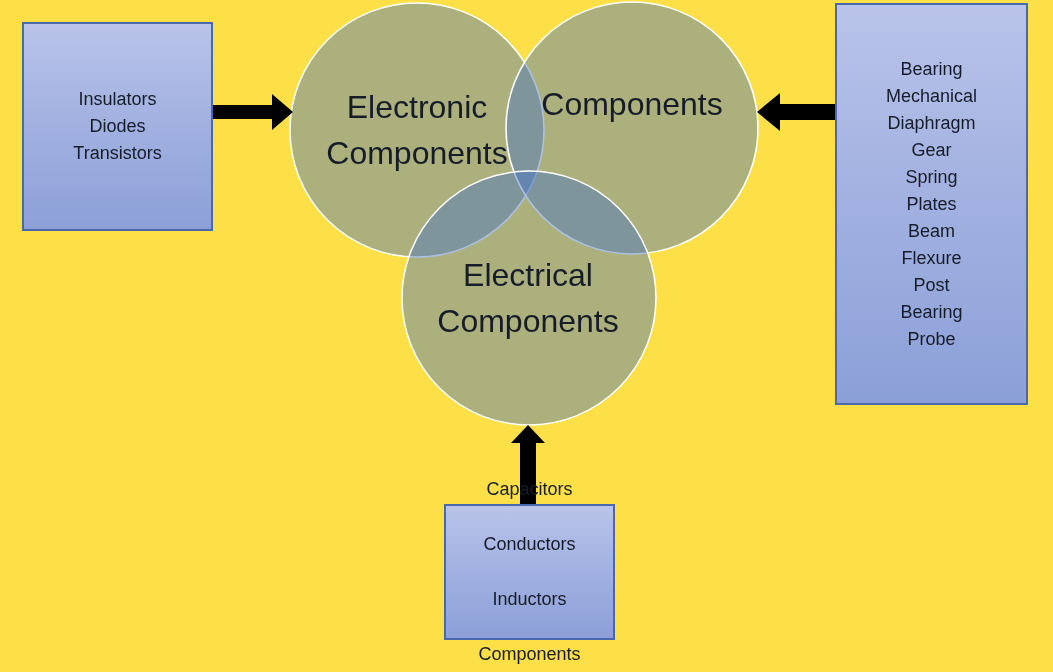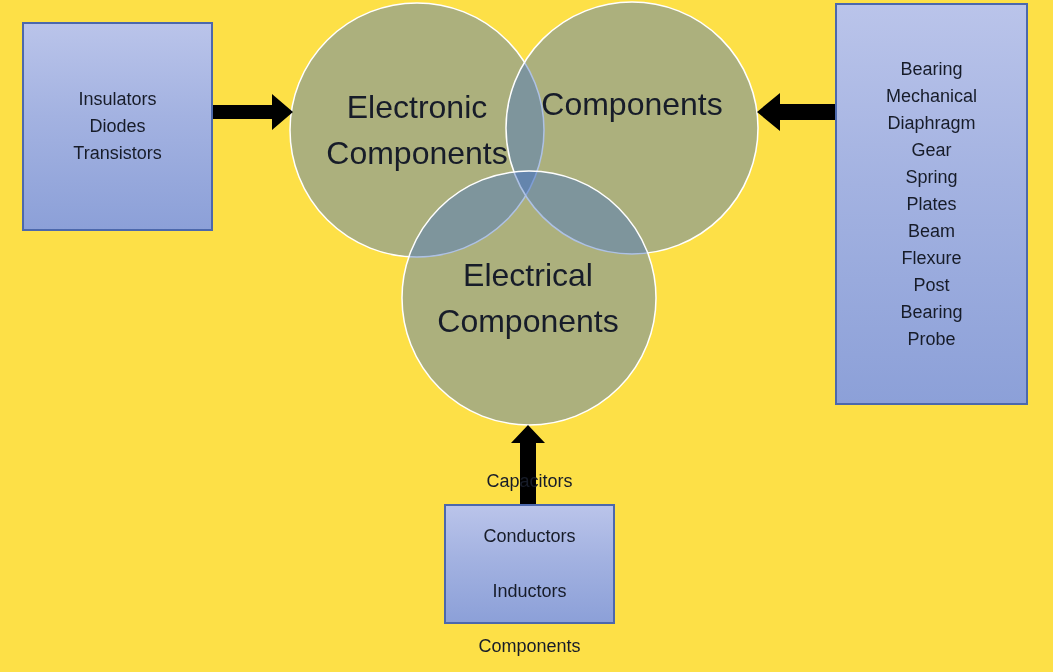--- a/index.html
+++ b/index.html
@@ -23,21 +23,21 @@
     display: flex;
     flex-direction: column;
     align-items: center;
     justify-content: center;
     text-align: center;
     font-size: 18px;
     line-height: 27px;
   }
   .box-left   { left: 22px;  top: 22px;  width: 191px; height: 209px; }
   .box-right  { left: 835px; top: 3px;   width: 193px; height: 402px; }
-  .box-bottom { left: 444px; top: 504px; width: 171px; height: 120px; gap: 28px; }
+  .box-bottom { left: 444px; top: 504px; width: 171px; height: 136px; gap: 28px; }
   .box .li { white-space: nowrap; }
 
   
   .circle-label {
     position: absolute;
     transform: translateX(-50%);
     text-align: center;
     font-size: 32px;
     line-height: 46px;
     white-space: nowrap;

